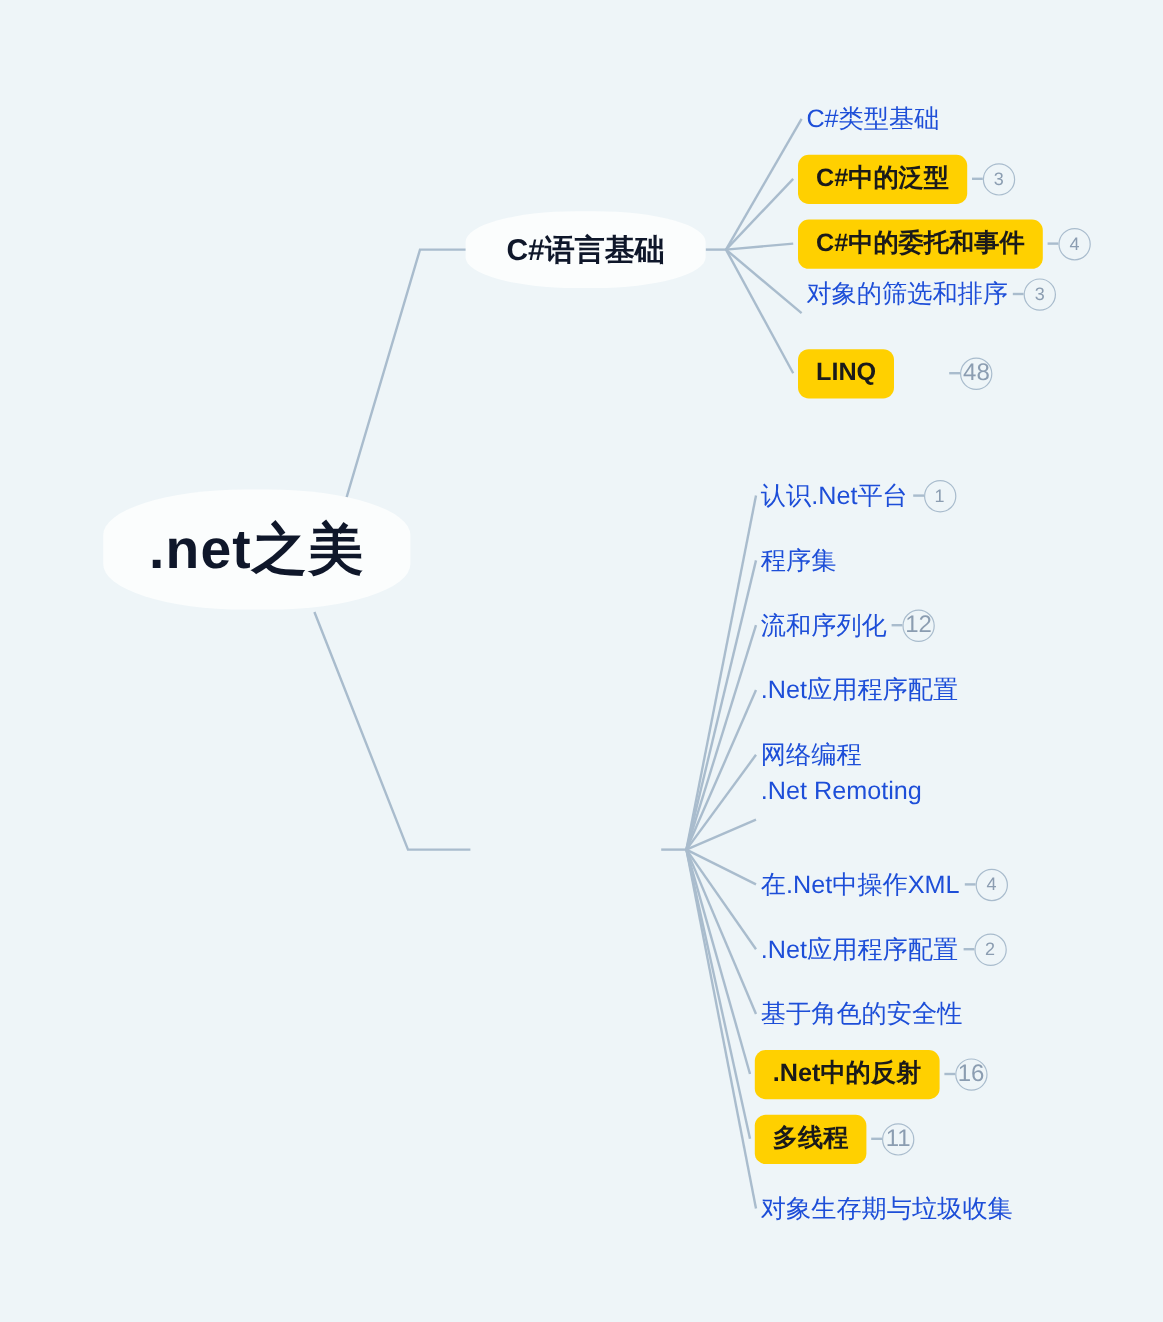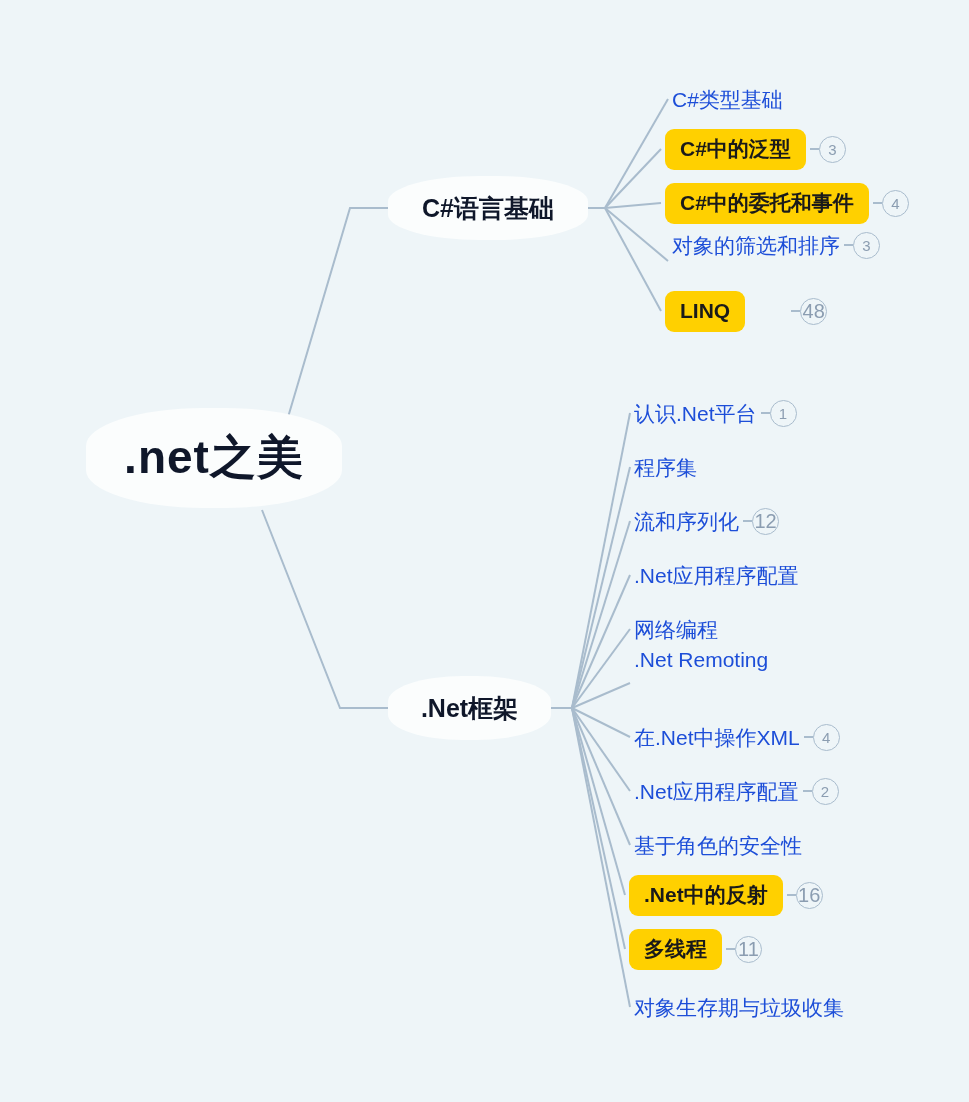--- a/index.html
+++ b/index.html
@@ -146,23 +146,20 @@
       </g>
   </svg>
 
   <div class="lens-node root">
     <span>.net之美</span>
   </div>
 
   <div class="lens-node branch branch-1">
     <span>C#语言基础</span>
   </div>
-  <div class="lens-node branch branch-2">
-    <span>.Net框架</span>
-  </div>
 
   <div id="leaf-layer">
       <div class="leaf" style="left: 672px; top: 82px;">
         <span class="leaf-label">C#类型基础</span>
       </div>
       <div class="leaf highlight" style="left: 665px; top: 132px;">
         <span class="leaf-label">C#中的泛型</span>
         <span class="badge-wrap">
           <span class="badge-dash"></span>
           <span class="badge">3</span>

